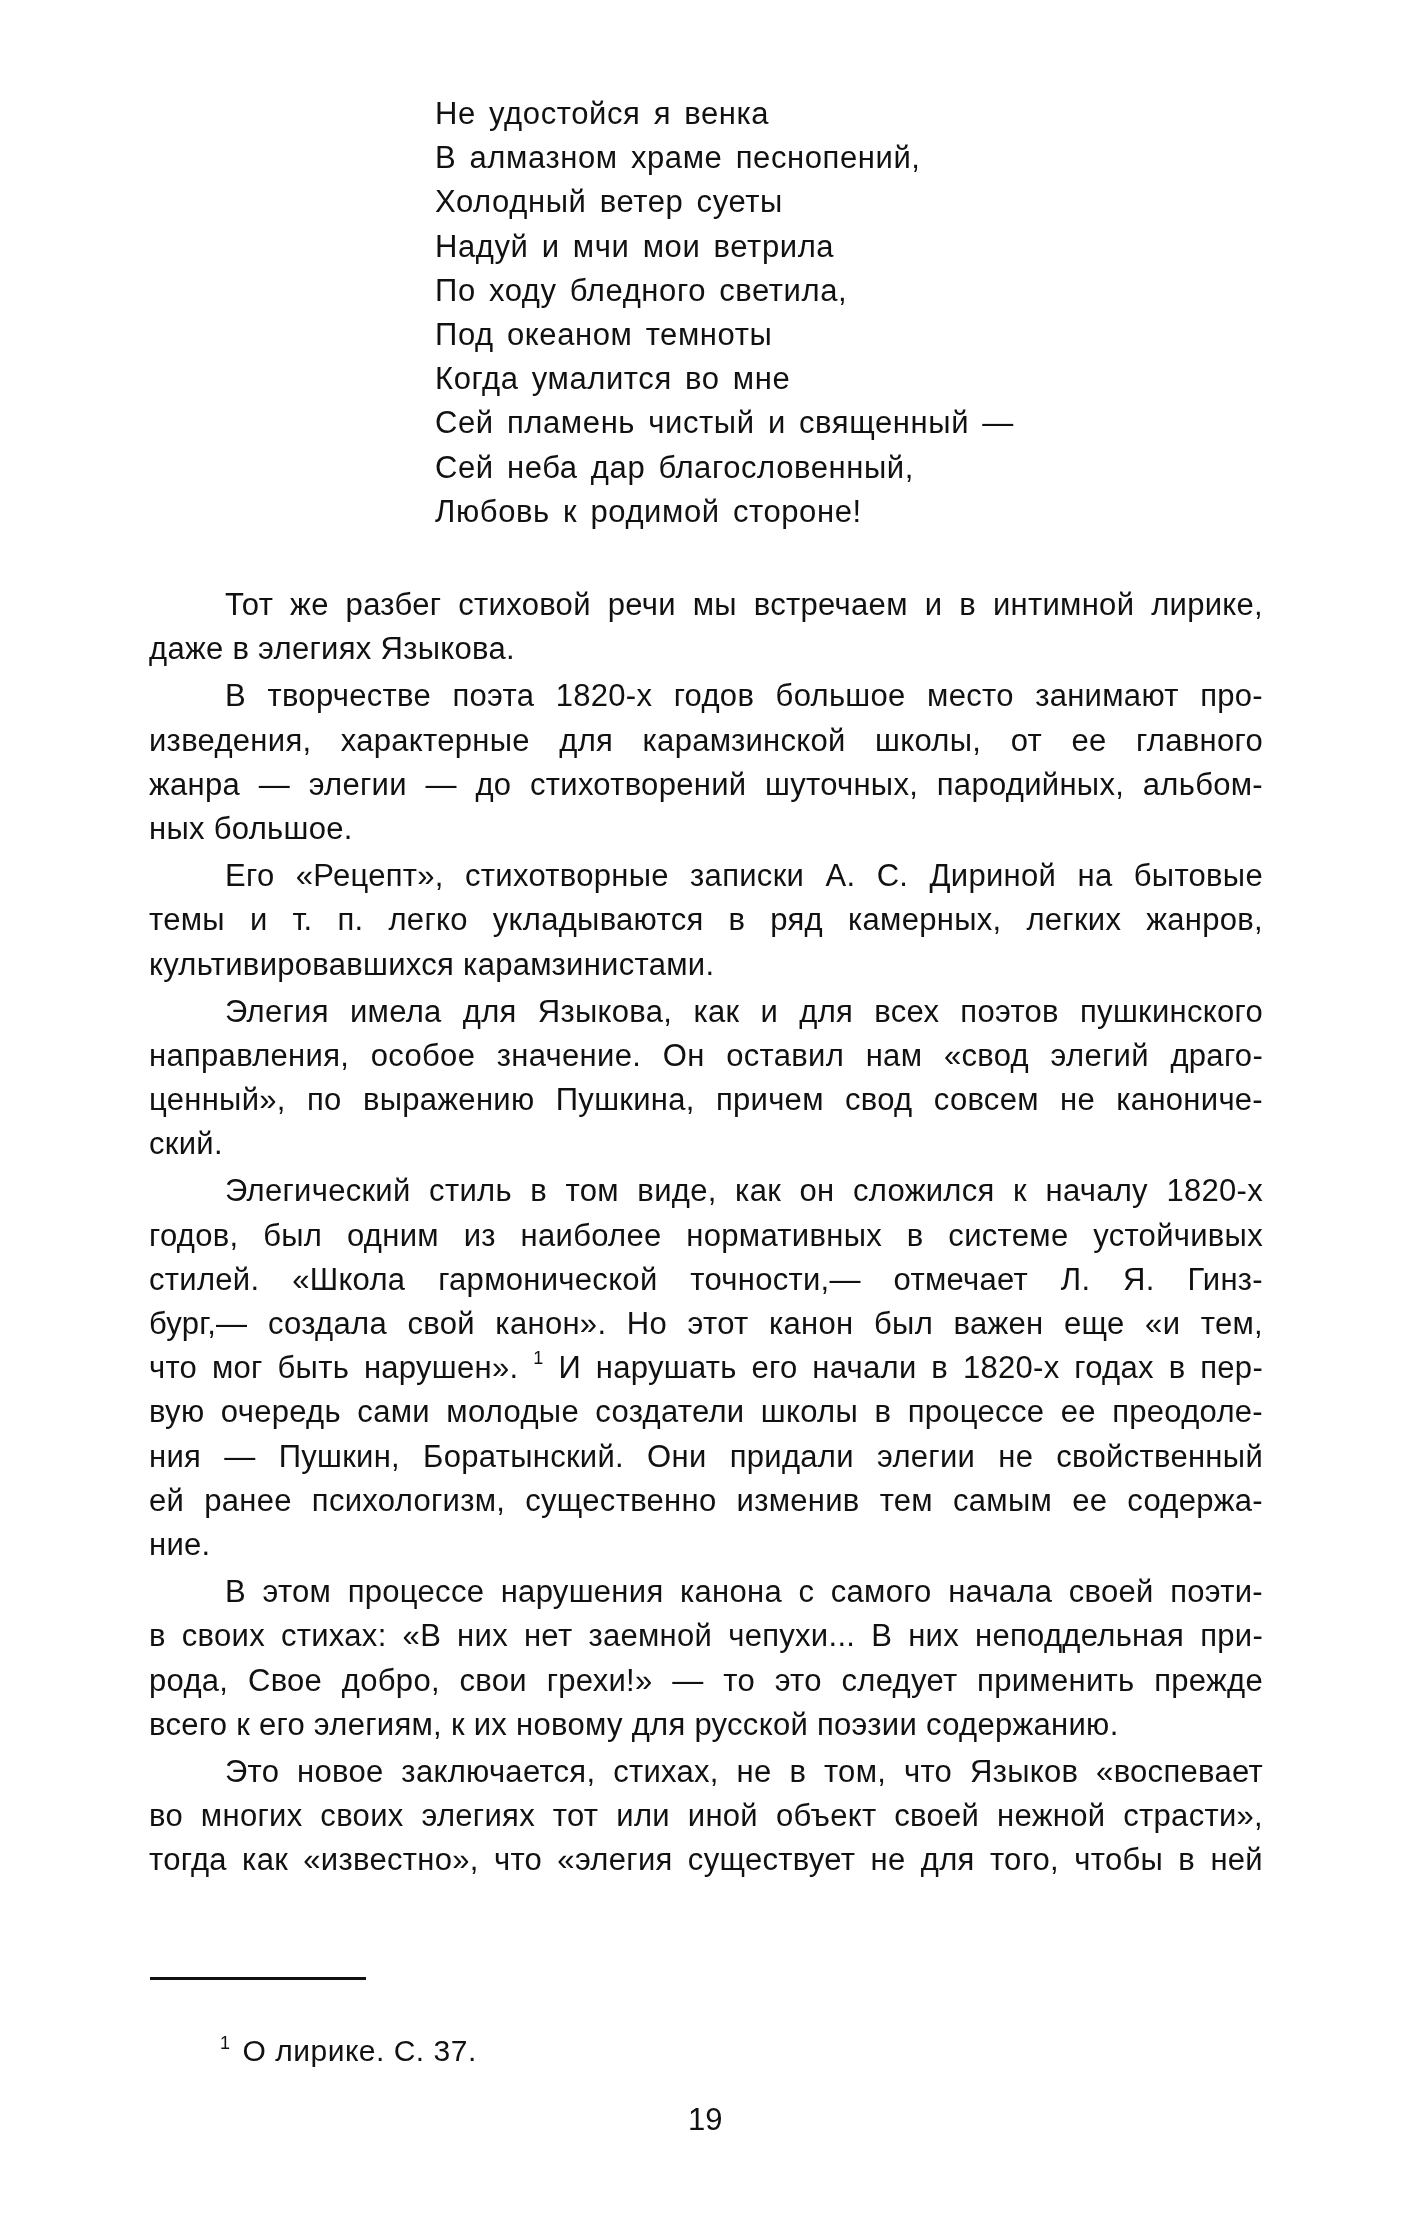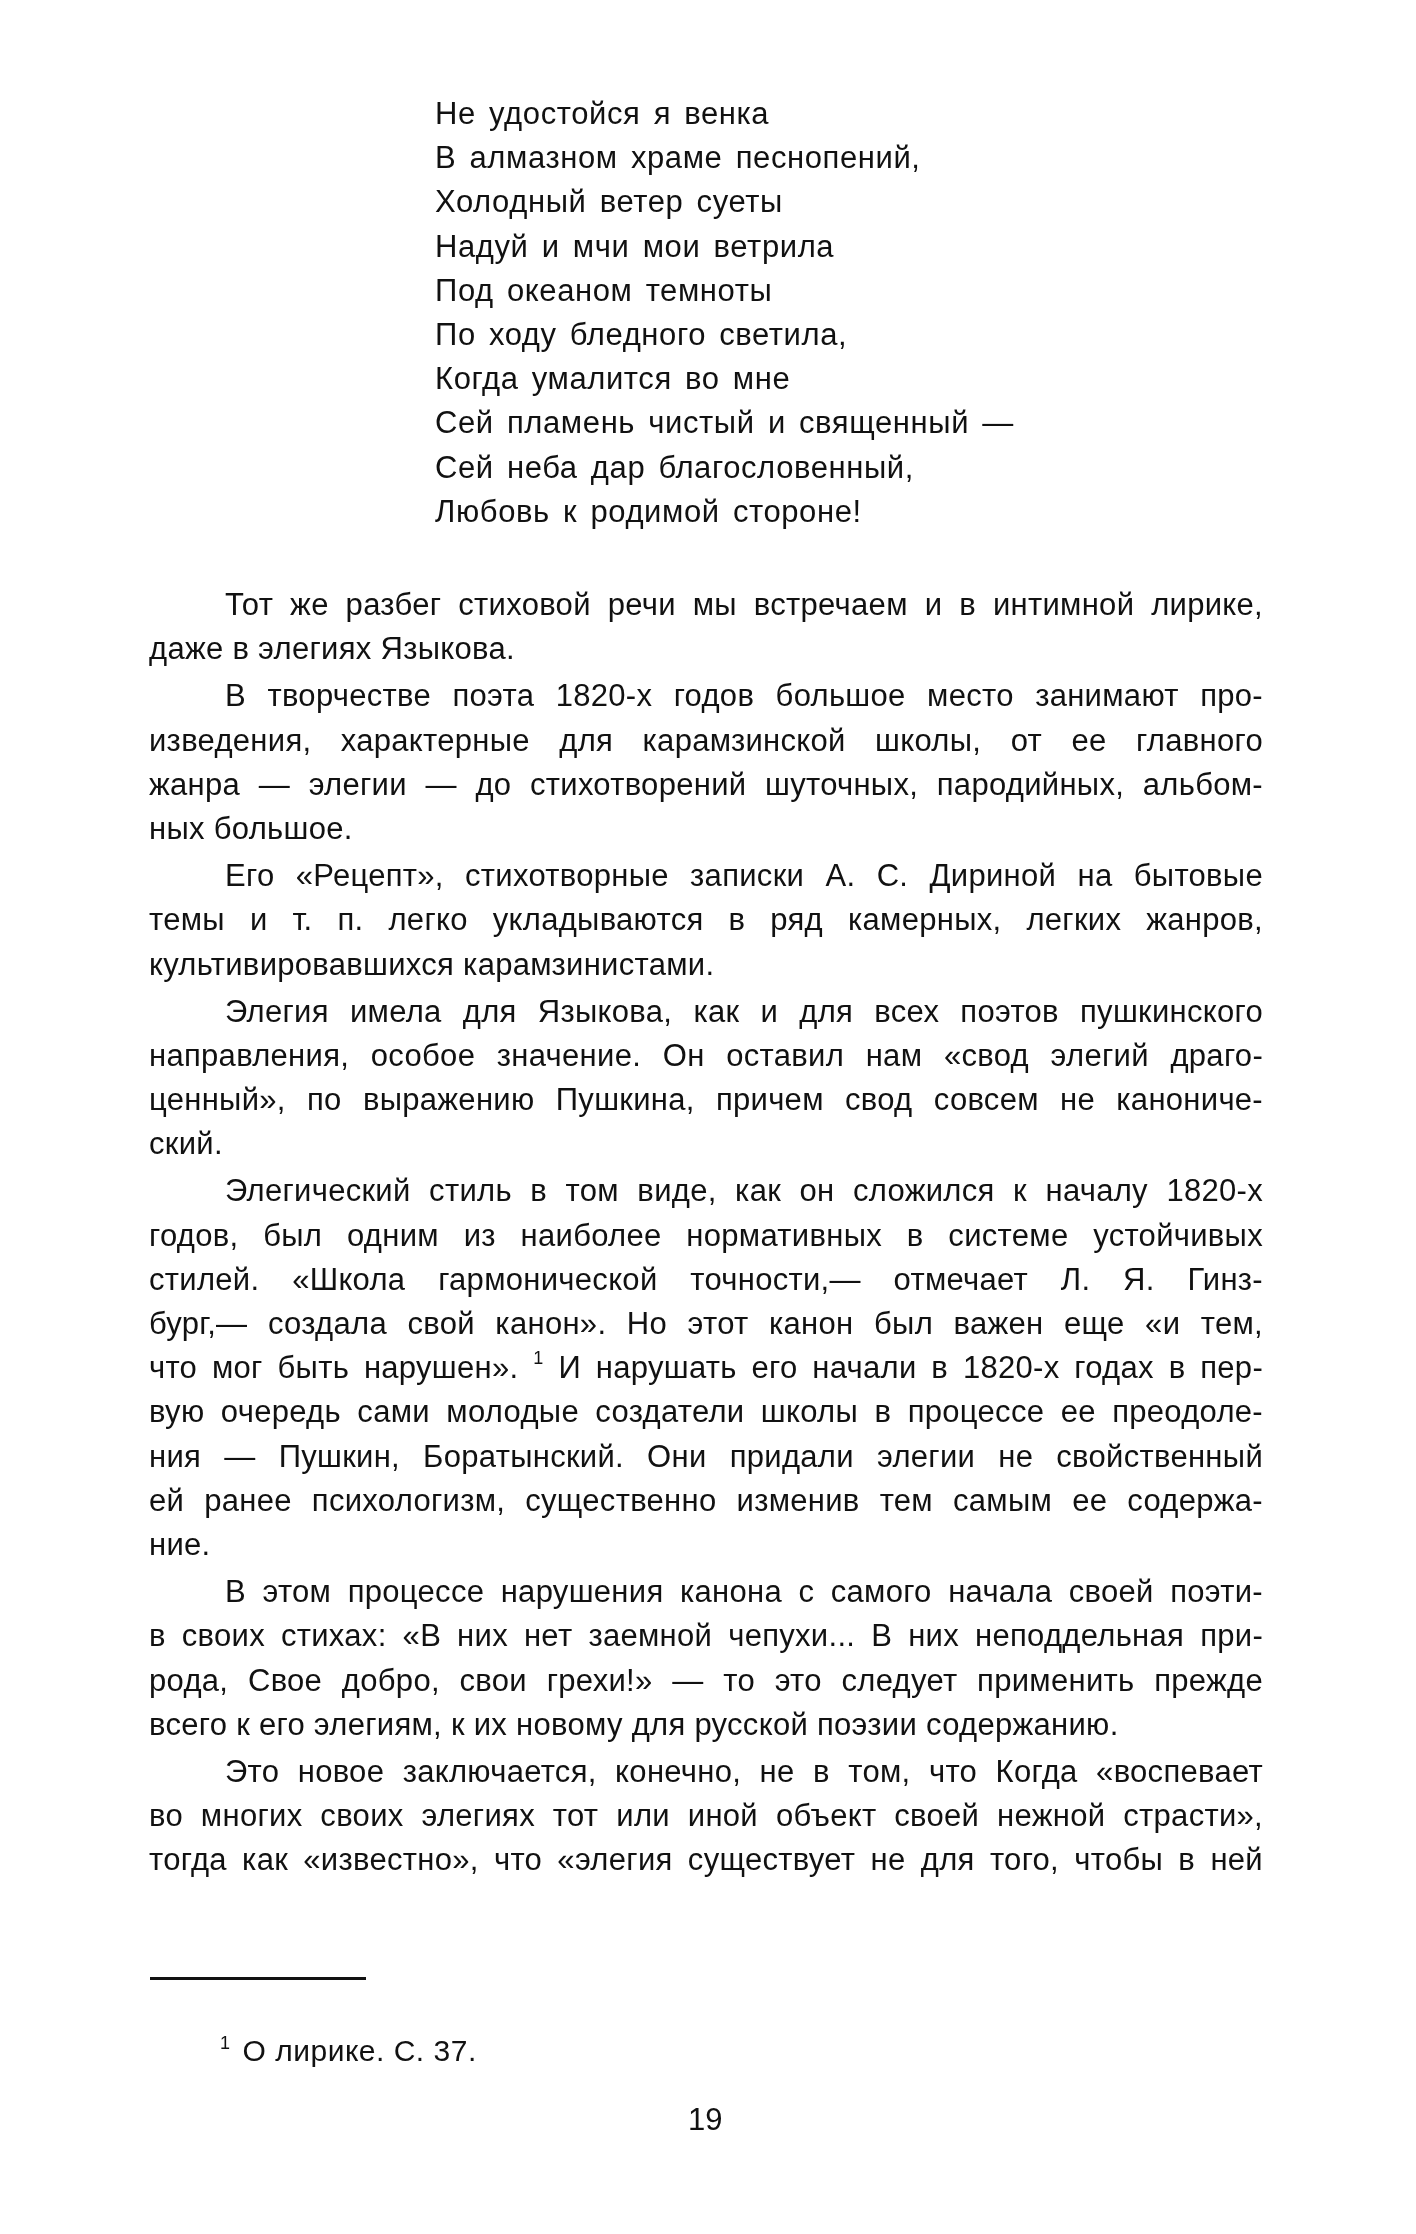--- a/index.html
+++ b/index.html
@@ -98,22 +98,22 @@
 </head>
 <body>
 
 <div class="page">
 
   <div class="poem">
     <span class="verse">Не удостойся я венка</span>
     <span class="verse">В алмазном храме песнопений,</span>
     <span class="verse">Холодный ветер суеты</span>
     <span class="verse">Надуй и мчи мои ветрила</span>
+    <span class="verse">По ходу бледного светила,</span>
     <span class="verse">Под океаном темноты</span>
-    <span class="verse">По ходу бледного светила,</span>
     <span class="verse">Когда умалится во мне</span>
     <span class="verse">Сей пламень чистый и священный —</span>
     <span class="verse">Сей неба дар благословенный,</span>
     <span class="verse">Любовь к родимой стороне!</span>
   </div>
 
   <div class="body-text">
 
     <div class="paragraph">
       <span class="line first">Тот же разбег стиховой речи мы встречаем и в интимной лирике,</span>
@@ -153,21 +153,21 @@
     </div>
 
     <div class="paragraph">
       <span class="line first">В этом процессе нарушения канона с самого начала своей поэти-</span>
       <span class="line">в своих стихах: «В них нет заемной чепухи... В них неподдельная при-</span>
       <span class="line">рода, Свое добро, свои грехи!» — то это следует применить прежде</span>
       <span class="line last">всего к его элегиям, к их новому для русской поэзии содержанию.</span>
     </div>
 
     <div class="paragraph">
-      <span class="line first">Это новое заключается, конечно, не в том, что Когда «воспевает</span>
+      <span class="line first">Это новое заключается, стихах, не в том, что Языков «воспевает</span>
       <span class="line">во многих своих элегиях тот или иной объект своей нежной страсти»,</span>
       <span class="line">тогда как «известно», что «элегия существует не для того, чтобы в ней</span>
     </div>
 
   </div>
 
   <div class="footnote-rule"></div>
 
   <div class="footnote">
     <span class="fn-mark">1</span><span>О лирике. С. 37.</span>

